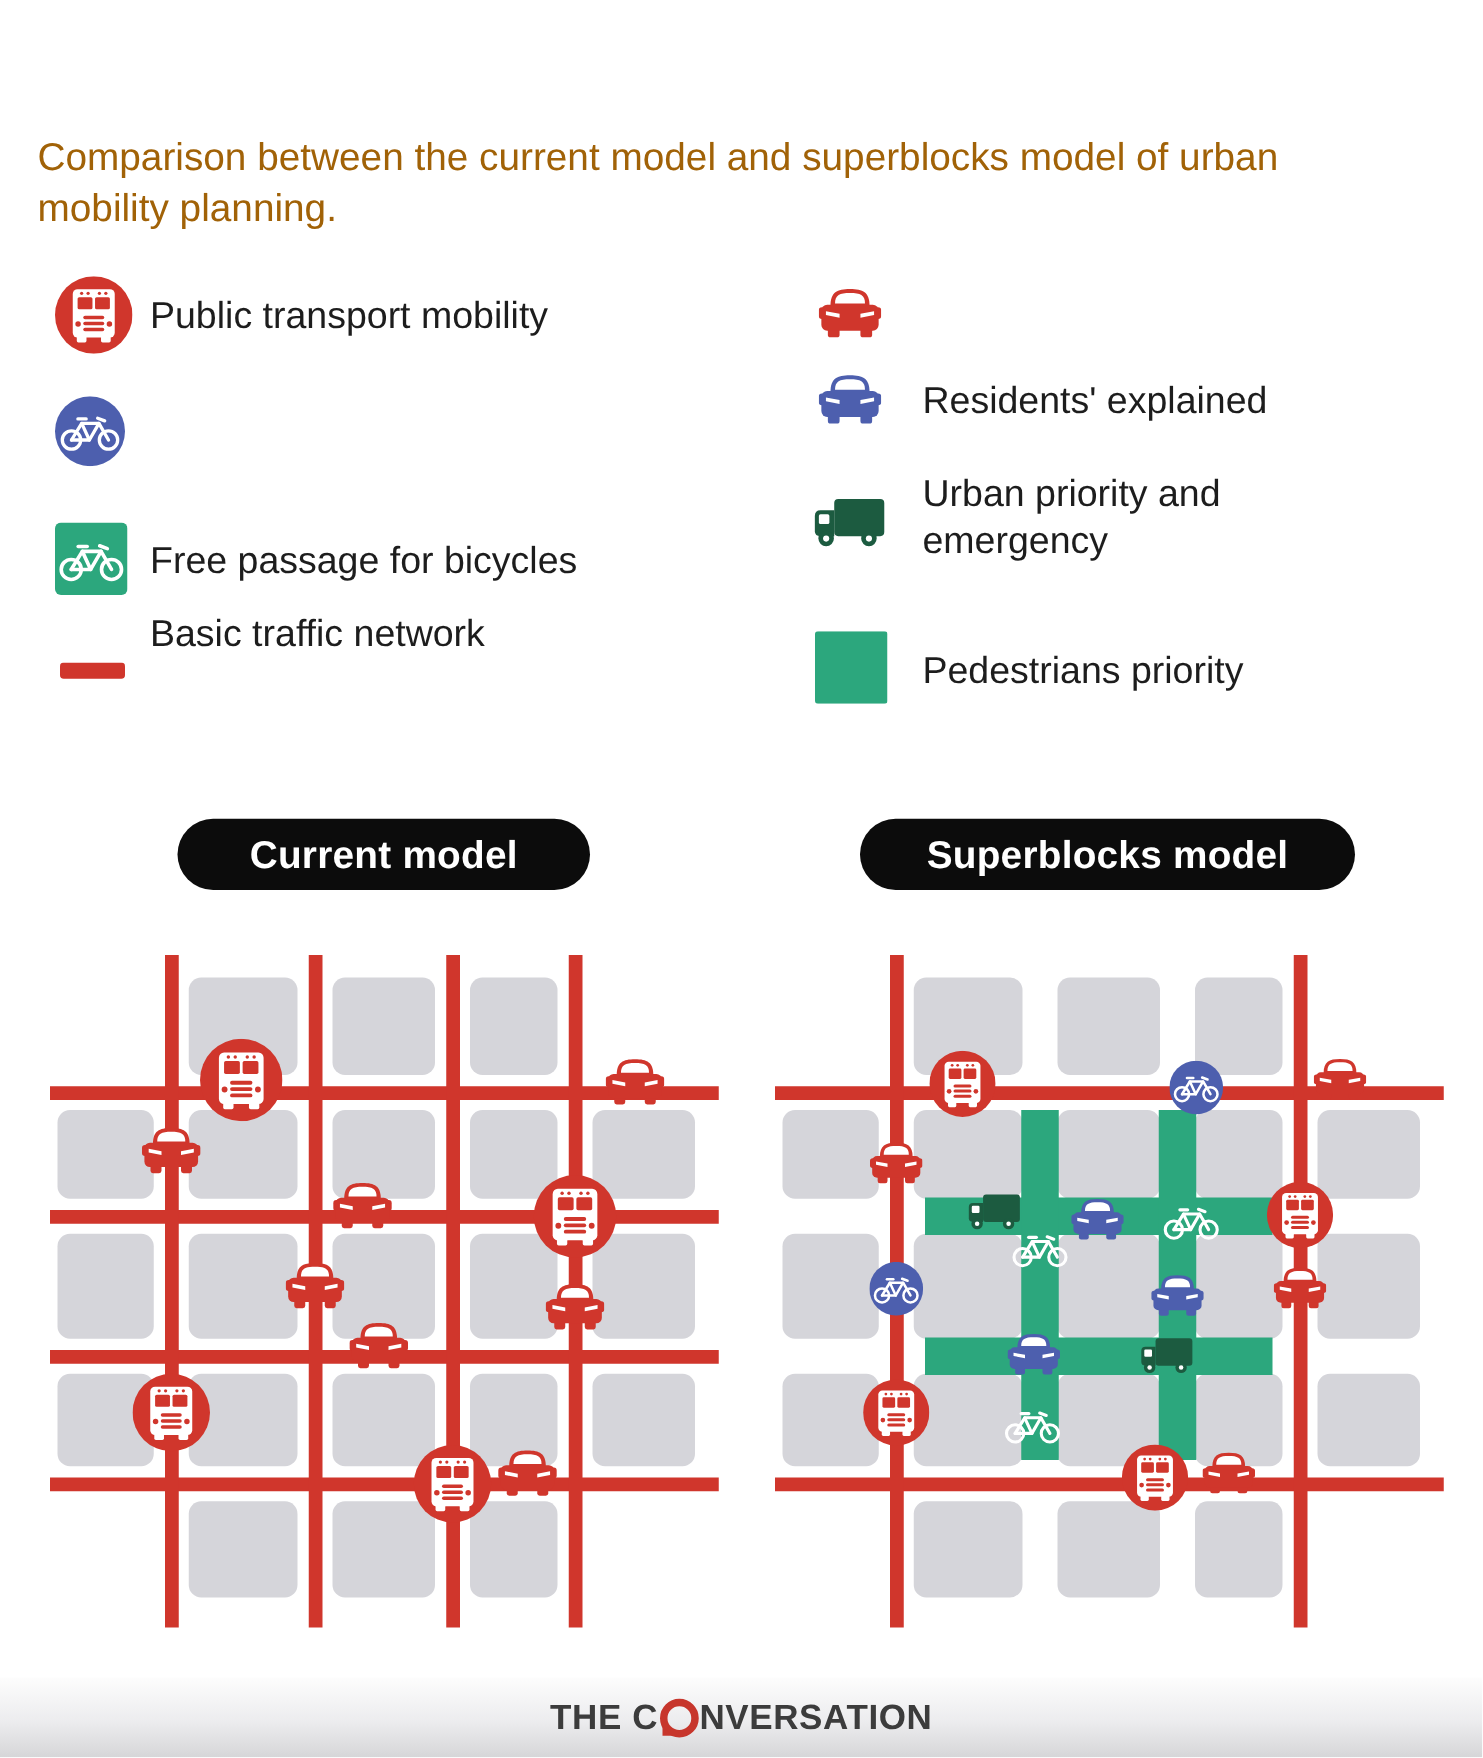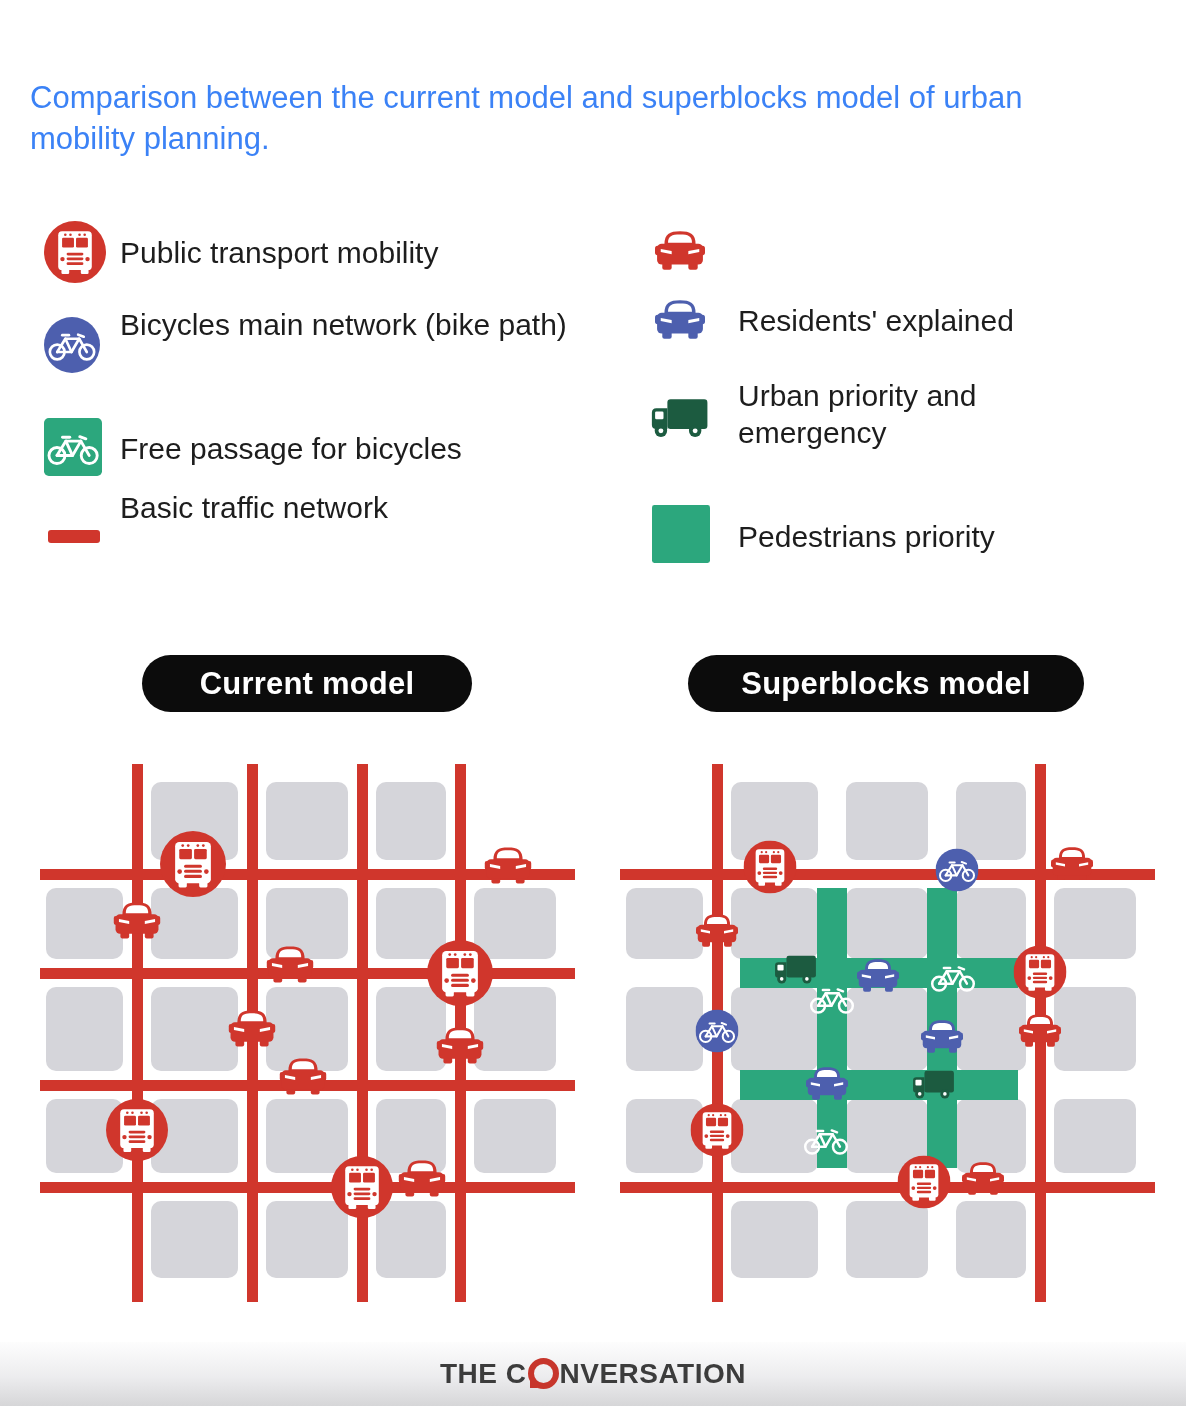--- a/index.html
+++ b/index.html
@@ -1,22 +1,22 @@
 <!DOCTYPE html>
 <html><head>
 <meta charset="utf-8">
 <style>
   html,body{margin:0;padding:0;background:#ffffff;}
   .page{position:relative;width:1186px;height:1406px;background:#ffffff;overflow:hidden;
         font-family:"Liberation Sans", sans-serif;}
 
   .title{position:absolute;left:30px;top:16px;font-size:47px;font-weight:800;
          color:#161616;letter-spacing:-0.5px;}
-  .subtitle{position:absolute;left:30px;top:78px;font-size:31px;line-height:1.32;
-            color:#3b82f6;max-width:1090px;font-weight:400;}
+  .subtitle{position:absolute;left:30px;top:106px;font-size:31px;line-height:1.32;
+            color:#a16207;max-width:1090px;font-weight:400;}
 
   .legend-icon{position:absolute;}
   .legend-label{position:absolute;font-size:30px;color:#1d1d1d;line-height:1.22;}
   .lbl-w460{max-width:460px;}
   .lbl-w390{max-width:390px;}
 
   .badge{position:absolute;top:655px;height:57px;background:#0c0c0c;border-radius:29px;
          display:flex;align-items:center;justify-content:center;color:#ffffff;
          font-size:31px;font-weight:700;letter-spacing:0.2px;}
   .badge-current{left:142px;width:330px;}
@@ -27,21 +27,21 @@
   .diagram-super{left:620px;}
   .block{position:absolute;background:#d5d5da;border-radius:10px;z-index:1;}
   .street{position:absolute;z-index:2;}
   .street-green{z-index:3;}
   .marker{position:absolute;transform:translate(-50%,-50%);z-index:5;line-height:0;}
 
   .footer{position:absolute;left:0;top:1342px;width:1186px;height:64px;
           background:linear-gradient(180deg,#fdfdfd 0%,#ececee 55%,#d6d6d8 100%);
           display:flex;align-items:center;justify-content:center;}
   .logo{font-size:28px;font-weight:700;color:#3c3c3c;letter-spacing:0.5px;
-        display:flex;}
+        display:flex;align-items:center;}
   .logo-o{position:relative;display:inline-block;width:19px;height:19px;
           border:6px solid #c7362c;border-radius:50%;margin:0 1px;}
   .logo-o i{font-style:normal;font-size:0;color:transparent;}
   .logo-o::after{content:"";position:absolute;left:-4px;bottom:-5px;width:10px;height:10px;
           background:#c7362c;clip-path:polygon(0 100%,0 15%,85% 100%);}
 </style>
 </head>
 <body>
 
 <div class="page">
@@ -74,21 +74,20 @@
         <circle cx="9.5" cy="24" r="7.2"></circle>
             <circle cx="38.5" cy="24" r="7.2"></circle>
         <path d="M9.5 24 L17.5 11 L31 11 L38.5 24"></path>
         <path d="M17.5 11 L23.5 24 L9.5 24"></path>
         <path d="M23.5 24 L31 11"></path>
         <path d="M14.5 7.5 L21 7.5"></path>
             <path d="M30 7 L35.5 9"></path>
       </g>
     </g>
   </svg></span>
-  <div class="legend-label lbl-w460" style="left:120px;top:307px">Bicycles main network (bike path)</div>
 
   <span class="legend-icon" style="left:44px;top:418px"><svg width="58" height="58" viewBox="0 0 48 48">
     <rect x="0" y="0" width="48" height="48" rx="4" fill="#2ca77d"></rect>
     <g transform="translate(2,9) scale(0.92)">
       <g fill="none" stroke="#fff" stroke-width="2.6" stroke-linecap="round" stroke-linejoin="round">
         <circle cx="9.5" cy="24" r="7.2"></circle>
             <circle cx="38.5" cy="24" r="7.2"></circle>
         <path d="M9.5 24 L17.5 11 L31 11 L38.5 24"></path>
         <path d="M17.5 11 L23.5 24 L9.5 24"></path>
         <path d="M23.5 24 L31 11"></path>

